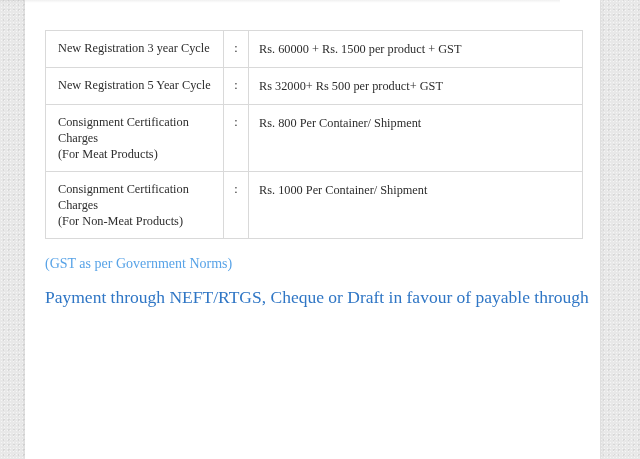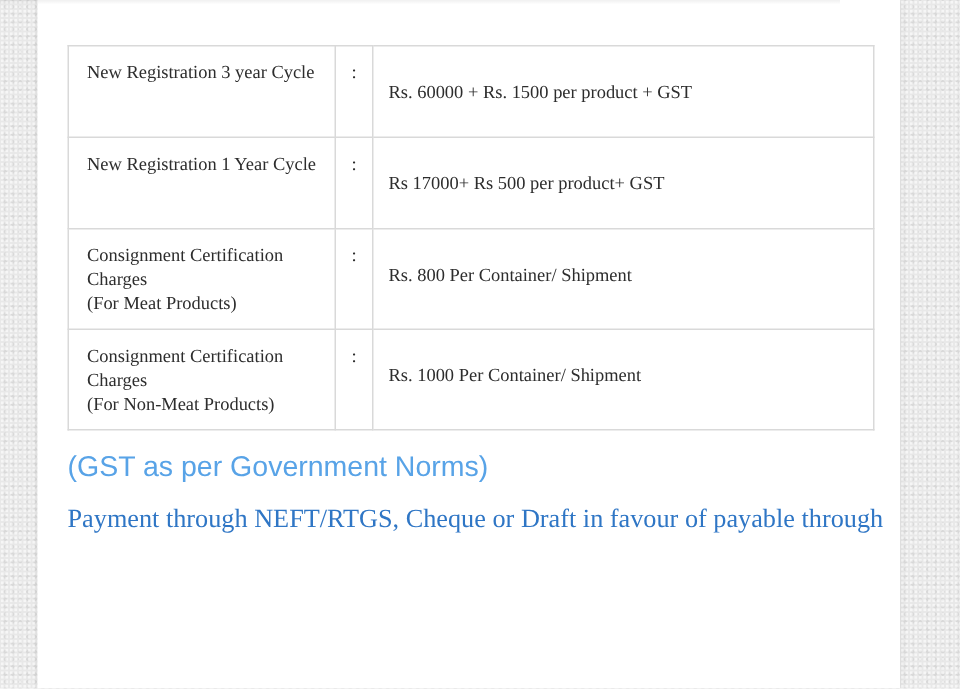--- a/index.html
+++ b/index.html
@@ -62,26 +62,26 @@
   .col-value { width: 334px; }
   .fee-label-cell {
     padding: 9px 12px;
     white-space: pre-line;
   }
   .fee-separator-cell {
     padding: 9px 0;
     text-align: center;
   }
   .fee-value-cell {
-    padding: 22px 10px;
+    padding: 10px 10px;
   }
   .gst-note {
     margin: 17px 0 16px 20px;
-    font-family: Liberation Sans, sans-serif;
-    font-size: 19px;
+    font-family: Liberation Serif, serif;
+    font-size: 14px;
     line-height: 15px;
     color: #58a3e7;
   }
   .payment-block {
     margin: 16px 0 0 20px;
     width: 535px;
     font-family: "Liberation Serif", serif;
     font-size: 17.5px;
     line-height: 21px;
     color: #2f76c5;
@@ -100,23 +100,23 @@
         <col class="col-sep">
         <col class="col-value">
       </colgroup>
       <tbody>
           <tr>
             <td class="fee-label-cell">New Registration 3 year Cycle</td>
             <td class="fee-separator-cell">:</td>
             <td class="fee-value-cell">Rs. 60000 + Rs. 1500 per product + GST</td>
           </tr>
           <tr>
-            <td class="fee-label-cell">New Registration 1 Year Cycle</td>
+            <td class="fee-label-cell">New Registration 5 Year Cycle</td>
             <td class="fee-separator-cell">:</td>
-            <td class="fee-value-cell">Rs 17000+ Rs 500 per product+ GST</td>
+            <td class="fee-value-cell">Rs 32000+ Rs 500 per product+ GST</td>
           </tr>
           <tr>
             <td class="fee-label-cell">Consignment Certification Charges
 (For Meat Products)</td>
             <td class="fee-separator-cell">:</td>
             <td class="fee-value-cell">Rs. 800 Per Container/ Shipment</td>
           </tr>
           <tr>
             <td class="fee-label-cell">Consignment Certification Charges
 (For Non-Meat Products)</td>

